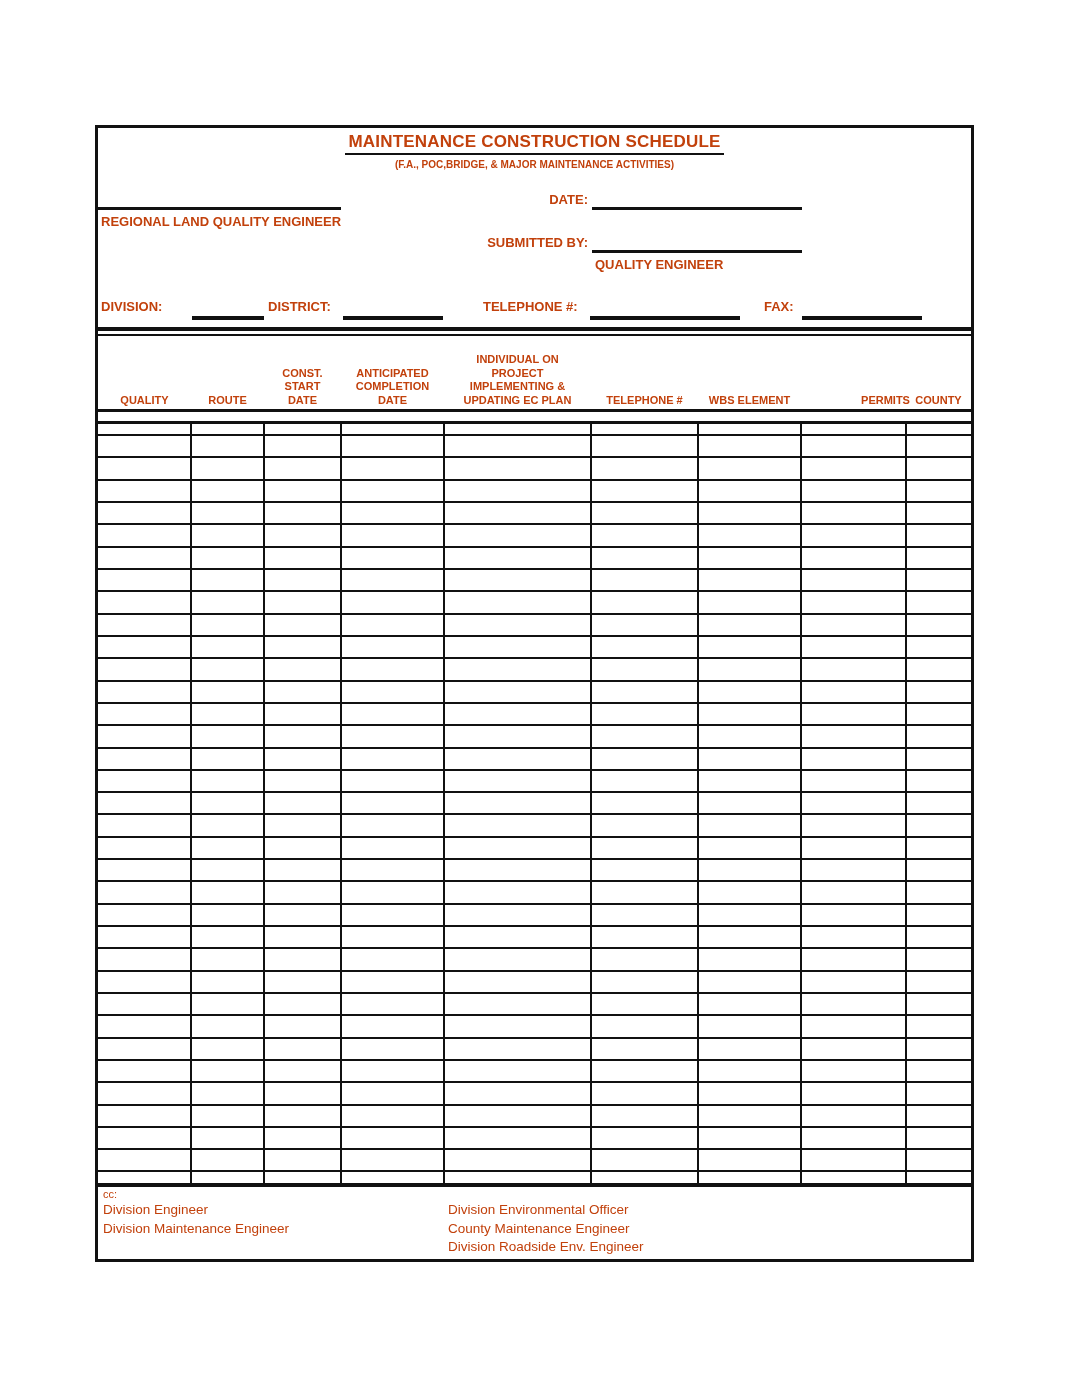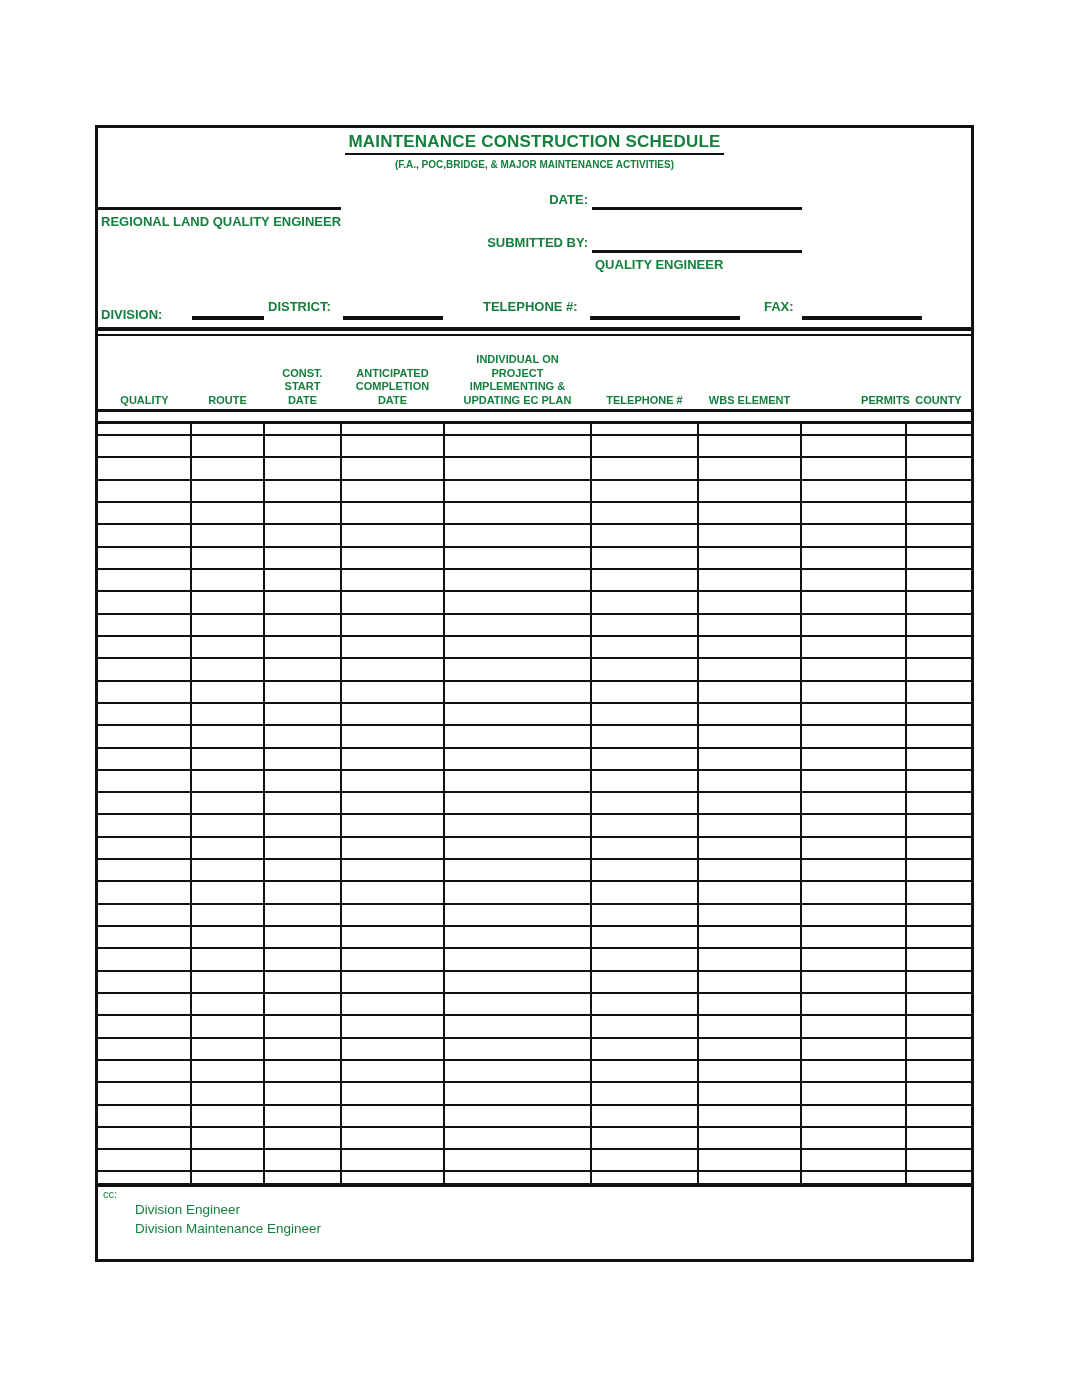--- a/index.html
+++ b/index.html
@@ -1,19 +1,19 @@
 <!DOCTYPE html>
 <html><head>
 <meta charset="utf-8">
 <style>
   * { margin:0; padding:0; box-sizing:border-box; }
   html,body { background:#ffffff; }
   .page {
     position:relative; width:1068px; height:1386px; background:#ffffff;
-    color:#15803d; font-family:"Liberation Sans", sans-serif; overflow:hidden;
+    color:#c2410c; font-family:"Liberation Sans", sans-serif; overflow:hidden;
   }
   .box {
     position:absolute; left:95px; top:125px; width:879px; height:1137px;
     border:3px solid #111111; background:#ffffff;
   }
   
   .title-wrap { position:absolute; top:4px; left:0; width:100%; text-align:center; }
   .title {
     display:inline-block; font-size:17px; font-weight:700; letter-spacing:.2px;
     border-bottom:2px solid #111111; padding:0 3px 1px 3px;
@@ -43,21 +43,21 @@
   .grid table { width:100%; height:100%; border-collapse:collapse; table-layout:fixed; }
   .grid td { border:2px solid #111111; padding:0; background:#ffffff; }
   .grid td:first-child { border-left:none; }
   .grid td:last-child { border-right:none; }
   .grid tr:first-child td { border-top:none; }
   .grid tr:last-child td { border-bottom:none; }
   
   .cc { position:absolute; top:1060px; left:5px; width:860px; }
   .cc-label { font-size:11px; font-weight:400; margin-bottom:1px; }
   .cc-cols { display:flex; }
-  .cc-col { width:345px;margin-left:32px; }
+  .cc-col { width:345px; }
   .cc-item { font-size:13.5px; line-height:18.5px; white-space:nowrap; }
 </style>
 </head>
 <body>
 
 <div class="page">
   <div class="box">
 
     <div class="title-wrap">
       <span class="title">MAINTENANCE CONSTRUCTION SCHEDULE</span>
@@ -67,21 +67,21 @@
     <div class="lbl rt" style="top:64px; left:280px; width:210px;">DATE:</div>
     <div class="fline" style="top:79px; left:494px; width:210px;"></div>
 
     <div class="fline" style="top:79px; left:0; width:243px;"></div>
     <div class="small-lbl" style="top:86px; left:3px;">REGIONAL LAND QUALITY ENGINEER</div>
 
     <div class="lbl rt" style="top:107px; left:280px; width:210px;">SUBMITTED BY:</div>
     <div class="fline" style="top:122px; left:494px; width:210px;"></div>
     <div class="small-lbl" style="top:129px; left:497px;">QUALITY ENGINEER</div>
 
-    <div class="lbl" style="top:179px; left:3px;text-align:right;">DIVISION:</div>
+    <div class="lbl" style="top:171px; left:3px;text-align:right;">DIVISION:</div>
     <div class="fline thick" style="top:188px; left:94px; width:72px;"></div>
     <div class="lbl" style="top:171px; left:170px;">DISTRICT:</div>
     <div class="fline thick" style="top:188px; left:245px; width:100px;"></div>
     <div class="lbl" style="top:171px; left:385px;">TELEPHONE #:</div>
     <div class="fline thick" style="top:188px; left:492px; width:150px;"></div>
     <div class="lbl" style="top:171px; left:666px;">FAX:</div>
     <div class="fline thick" style="top:188px; left:704px; width:120px;"></div>
 
     <div class="sep"></div>
 
@@ -508,17 +508,22 @@
         </table>
     </div>
 
     <div class="cc">
       <div class="cc-label">cc:</div>
       <div class="cc-cols">
         <div class="cc-col" id="cc-left">
             <div class="cc-item">Division Engineer</div>
             <div class="cc-item">Division Maintenance Engineer</div>
           </div>
+        <div class="cc-col" id="cc-right">
+            <div class="cc-item">Division Environmental Officer</div>
+            <div class="cc-item">County Maintenance Engineer</div>
+            <div class="cc-item">Division Roadside Env. Engineer</div>
+          </div>
       </div>
     </div>
 
   </div>
 </div>
 
 </body></html>

